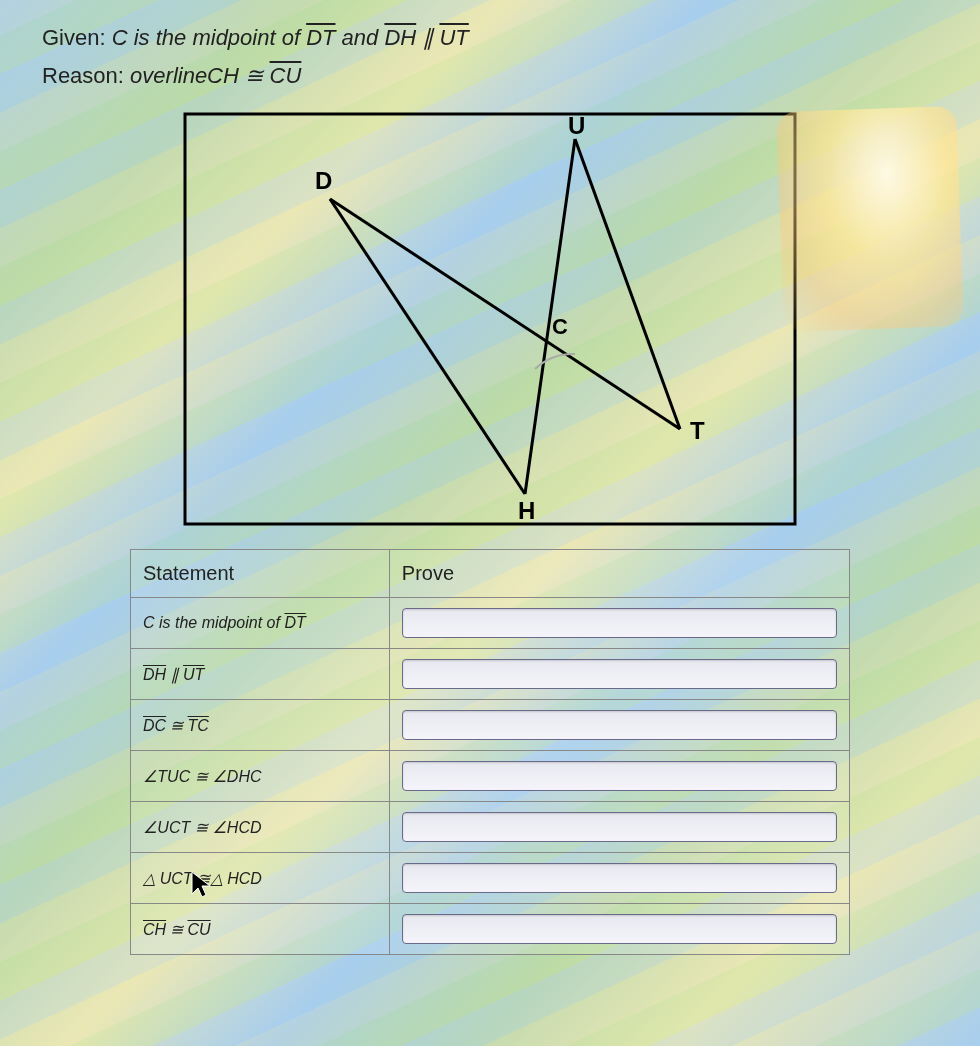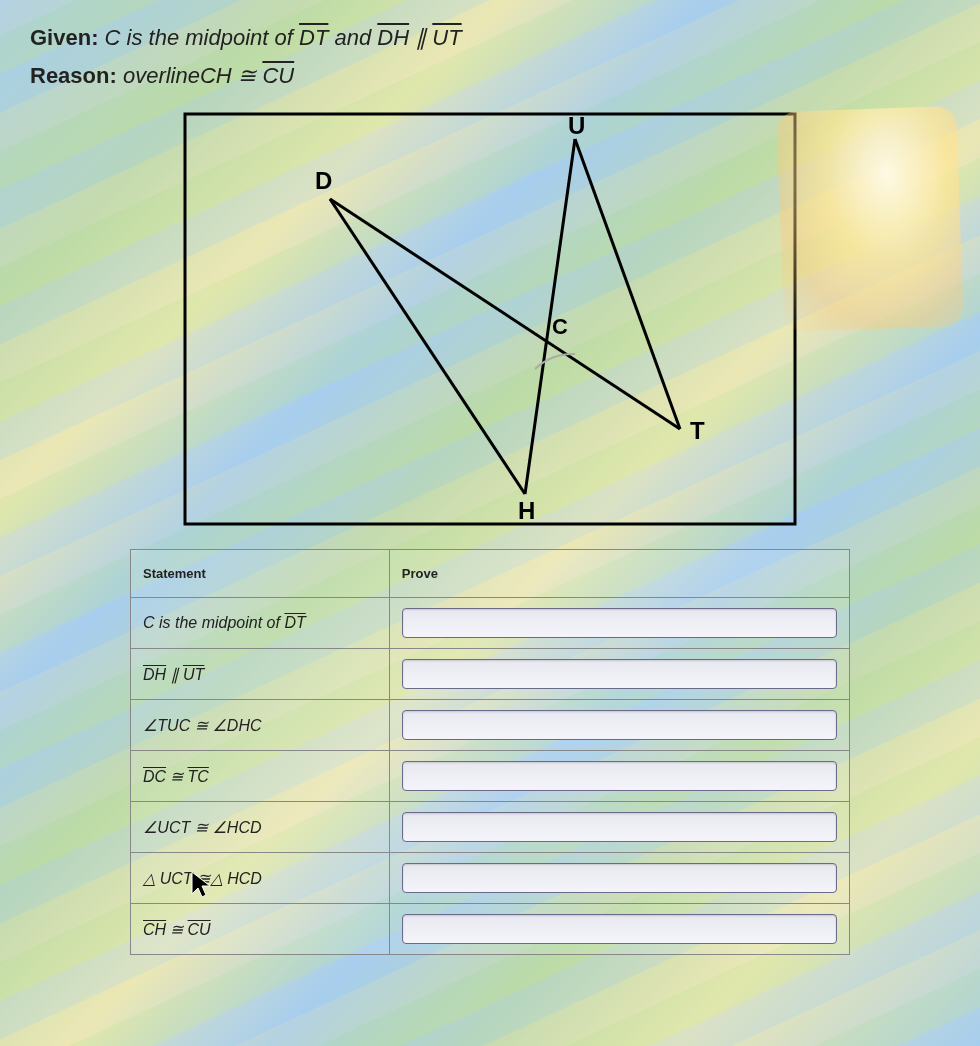--- a/index.html
+++ b/index.html
@@ -32,21 +32,21 @@
     position: relative;
     padding: 25px 30px;
     z-index: 2;
   }
   .line {
     font-size: 22px;
     color: #222;
     margin-bottom: 12px;
     font-weight: 500;
   }
-  .bold { font-weight: 700; }
+  .bold { font-weight: 400; margin-left: 12px; }
   .ital { font-style: italic; font-family: Liberation Sans, sans-serif; }
   .seg { text-decoration: overline; }
   .cong { font-family: 'Times New Roman', serif; }
   .diagram-wrap {
     display: flex;
     justify-content: center;
     margin-top: 20px;
     margin-bottom: 20px;
     position: relative;
   }
@@ -84,22 +84,22 @@
     border: 1px solid #888;
     padding: 10px 12px;
     text-align: left;
     font-size: 16px;
     font-family: 'Times New Roman', serif;
     color: #222;
     height: 48px;
   }
   table.proof th {
     font-family: Arial, Helvetica, sans-serif;
-    font-weight: 700;
-    font-size: 13px;
+    font-weight: 400;
+    font-size: 20px;
   }
   .reason-input {
     width: 100%;
     height: 30px;
     border: 1px solid #6a6a8a;
     border-radius: 4px;
     background: linear-gradient(#e8e8f0, #f4f4fa);
     box-shadow: inset 0 1px 2px rgba(0,0,0,0.15);
   }
   .cursor-arrow {
@@ -168,27 +168,27 @@
               <div class="reason-input"></div>
             </td>
       </tr>
       <tr>
         <td><span class="ital seg">DH</span><span class="ital"> ∥ </span><span class="ital seg">UT</span></td>
         <td>
               <div class="reason-input"></div>
             </td>
       </tr>
       <tr>
+        <td><span class="ital seg">DC</span><span class="ital cong"> ≅ </span><span class="ital seg">TC</span></td>
+        <td>
+              <div class="reason-input"></div>
+            </td>
+      </tr>
+      <tr>
         <td><span class="ital">∠TUC ≅ ∠DHC</span></td>
-        <td>
-              <div class="reason-input"></div>
-            </td>
-      </tr>
-      <tr>
-        <td><span class="ital seg">DC</span><span class="ital cong"> ≅ </span><span class="ital seg">TC</span></td>
         <td>
               <div class="reason-input"></div>
             </td>
       </tr>
       <tr>
         <td><span class="ital">∠UCT ≅ ∠HCD</span></td>
         <td>
               <div class="reason-input"></div>
             </td>
       </tr>

